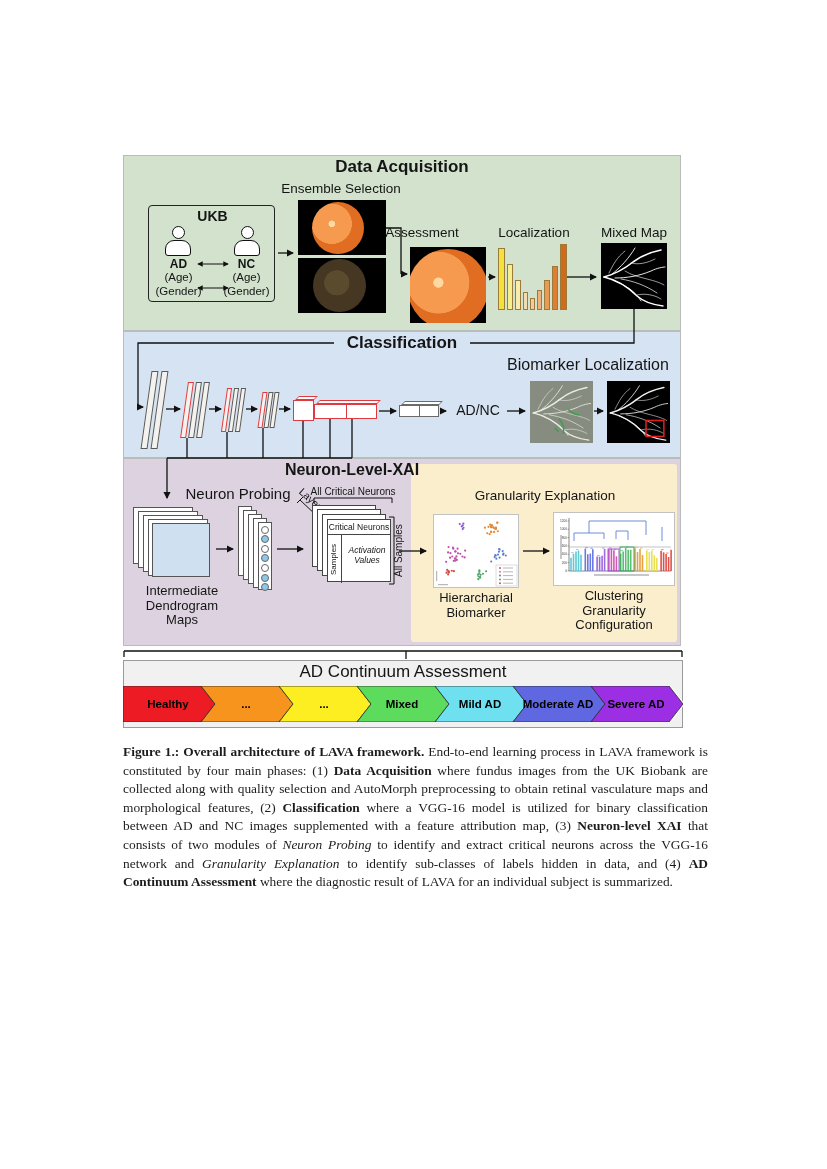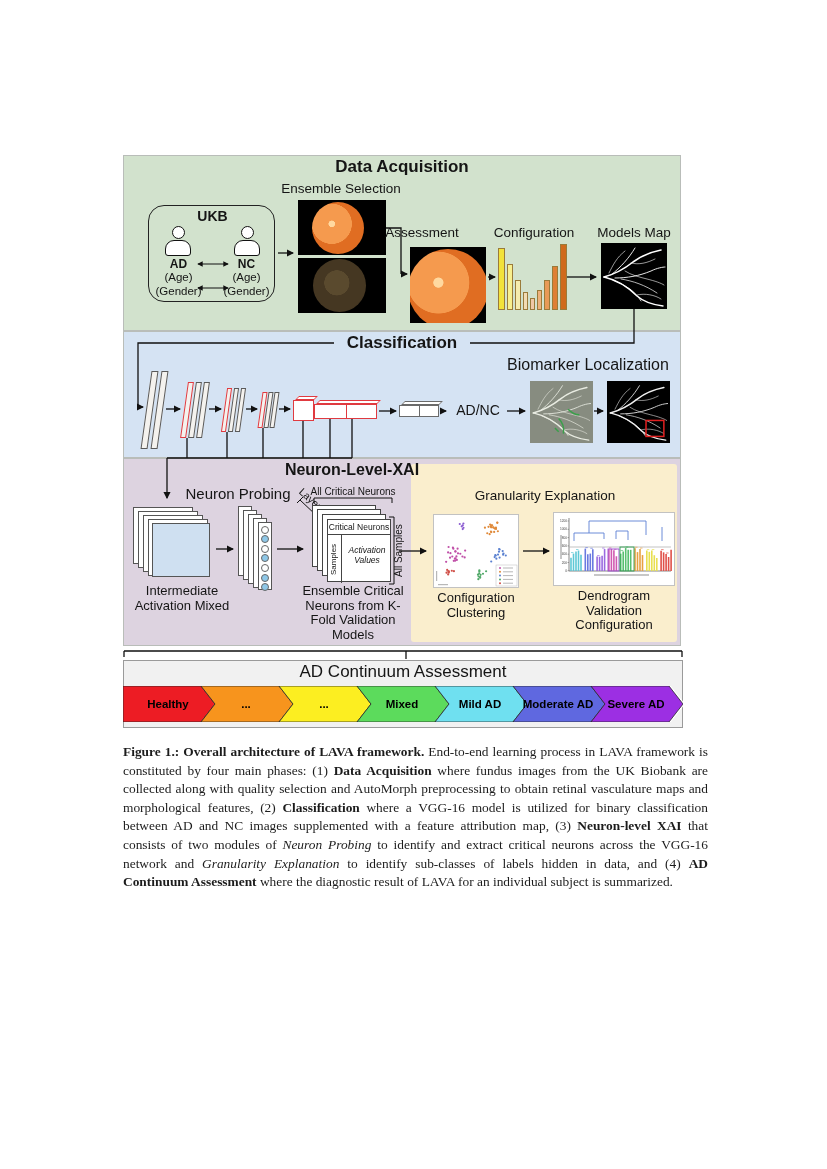--- a/index.html
+++ b/index.html
@@ -4,21 +4,21 @@
 <style>
   html,body{margin:0;padding:0;background:#fff;}
   #page{position:relative;width:827px;height:1169px;background:#ffffff;overflow:hidden;
         font-family:"Liberation Sans",sans-serif;color:#111;}
   .abs{position:absolute;}
   .sec{position:absolute;border:1px solid #b9bdb9;box-sizing:border-box;}
   .t{position:absolute;text-align:center;color:#151515;line-height:1.12;}
   .b{font-weight:bold;}
   svg.overlay{position:absolute;left:0;top:0;pointer-events:none;}
   
-  .ukb-box{position:absolute;border:1.6px solid #222;border-radius:16px;box-sizing:border-box;}
+  .ukb-box{position:absolute;border:1.6px solid #222;border-radius:4px;box-sizing:border-box;}
   .person{position:absolute;width:28px;height:32px;}
   .person .head{width:13px;height:13px;border-radius:50%;border:1.6px solid #111;background:#fff;margin:0 auto;box-sizing:border-box;}
   .person .body{width:26px;height:16px;border:1.6px solid #111;background:#fff;border-radius:9px 9px 3px 3px;margin:1px auto 0;box-sizing:border-box;}
   
   .imgbox{position:absolute;background:#000;overflow:hidden;}
   .fundus{position:absolute;border-radius:50%;}
   .fundus.bright{background:radial-gradient(circle at 38% 42%, #ffd9a0 0 7%, #f59a4e 8% 45%, #e06d22 46% 80%, #a34410 100%);}
   .fundus.dark{background:radial-gradient(circle at 45% 45%, #5a4a2e 0 30%, #453722 31% 70%, #2a2217 100%);}
   
   .segbar{position:absolute;border:1px solid #9a7b3a;box-sizing:border-box;}
@@ -137,35 +137,35 @@
   </div>
   <div class="imgbox" style="left:298px;top:258px;width:88px;height:55px;">
     <div class="fundus dark" style="left:15px;top:1px;width:53px;height:53px;"></div>
   </div>
 
   <div class="t" style="left:366px;top:225px;width:112px;font-size:13.5px;">Assessment</div>
   <div class="imgbox" style="left:410px;top:247px;width:76px;height:76px;">
     <div class="fundus bright" style="left:-2px;top:2px;width:80px;height:80px;"></div>
   </div>
 
-  <div class="t" style="left:473px;top:225px;width:122px;font-size:13.5px;">Configuration</div>
+  <div class="t" style="left:473px;top:225px;width:122px;font-size:13.5px;">Localization</div>
 
   <div>
     <div class="segbar" style="left:498px;top:248px;width:7px;height:62px;background:#f2e23a;"></div>
     <div class="segbar" style="left:507px;top:264px;width:6px;height:46px;background:#f7ef8e;"></div>
     <div class="segbar" style="left:515px;top:280px;width:6px;height:30px;background:#f5ecae;"></div>
     <div class="segbar" style="left:523px;top:292px;width:5px;height:18px;background:#f2dcb4;"></div>
     <div class="segbar" style="left:530px;top:298px;width:5px;height:12px;background:#f0c9a6;"></div>
     <div class="segbar" style="left:537px;top:290px;width:5px;height:20px;background:#eeb27c;"></div>
     <div class="segbar" style="left:544px;top:280px;width:6px;height:30px;background:#e89a56;"></div>
     <div class="segbar" style="left:552px;top:266px;width:6px;height:44px;background:#df7f35;"></div>
     <div class="segbar" style="left:560px;top:244px;width:7px;height:66px;background:#d06a1c;"></div>
   </div>
 
-  <div class="t" style="left:574px;top:225px;width:120px;font-size:13.5px;">Models Map</div>
+  <div class="t" style="left:574px;top:225px;width:120px;font-size:13.5px;">Mixed Map</div>
   <div class="imgbox" style="left:601px;top:243px;width:66px;height:66px;">
     <svg width="66" height="66" viewBox="0 0 66 66">
         <use href="#vt" stroke="#ffffff"></use>
       </svg>
   </div>
 
   <div class="t b" style="left:123px;top:333px;width:558px;font-size:17px;">Classification</div>
 
   <div>
     <div class="slab" style="left:146px;top:371px;height:78px;"></div>
@@ -213,21 +213,21 @@
   <div class="t" style="left:301px;top:486px;width:104px;font-size:10px;">All Critical Neurons</div>
   <div class="t" style="left:455px;top:488px;width:180px;font-size:13.5px;">Granularity Explanation</div>
 
   <div>
     <div class="sheet" style="left:133px;top:507px;width:60px;height:57px;"></div>
     <div class="sheet" style="left:138px;top:511px;width:60px;height:57px;"></div>
     <div class="sheet" style="left:143px;top:515px;width:60px;height:57px;"></div>
     <div class="sheet" style="left:148px;top:519px;width:60px;height:57px;"></div>
     <div class="sheet blue" style="left:152px;top:523px;width:58px;height:54px;"></div>
   </div>
-  <div class="t" style="left:134px;top:584px;width:96px;font-size:13px;">Intermediate Activation Mixed</div>
+  <div class="t" style="left:134px;top:584px;width:96px;font-size:13px;">Intermediate Dendrogram Maps</div>
 
   <div>
     <div class="strip" style="left:238px;top:506px;width:14px;height:70px;"></div>
     <div class="strip" style="left:243px;top:510px;width:14px;height:70px;"></div>
     <div class="strip" style="left:248px;top:514px;width:14px;height:70px;"></div>
     <div class="strip" style="left:253px;top:518px;width:14px;height:70px;"></div>
     <div class="strip" style="left:258px;top:522px;width:14px;height:68px;padding-top:1px;">
       <div class="neuron" style="background:#fff;"></div>
       <div class="neuron" style="background:#8fc8e8;"></div>
       <div class="neuron" style="background:#fff;"></div>
@@ -245,21 +245,20 @@
     <div class="card" style="left:322px;top:514px;width:64px;height:62px;"></div>
     <div class="card" style="left:327px;top:519px;width:64px;height:63px;">
       <div class="t" style="left:0;top:0;width:100%;height:15px;font-size:8.5px;line-height:15px;border-bottom:1px solid #444;box-sizing:border-box;">Critical Neurons</div>
       <div style="position:absolute;left:0;top:15px;width:14px;height:48px;border-right:1px solid #444;box-sizing:border-box;">
         <div class="t" style="left:-17px;top:20px;width:46px;font-size:8px;transform:rotate(-90deg);">Samples</div>
       </div>
       <div class="t" style="left:16px;top:26px;width:46px;font-size:8.5px;font-style:italic;">Activation Values</div>
     </div>
   </div>
   <div class="t" style="left:368px;top:545px;width:62px;font-size:10px;transform:rotate(-90deg);">All Samples</div>
-  <div class="t" style="left:296px;top:584px;width:114px;font-size:13px;">Ensemble Critical Neurons from K-Fold Validation Models</div>
 
   <div class="chart" style="left:433px;top:514px;width:86px;height:74px;">
     <svg id="scatter-svg" width="86" height="74" viewBox="0 0 86 74">
         <circle cx="22.40952669084072" cy="41.4646858215332" r="1.1" fill="#c050a8"></circle>
         <circle cx="22.839592933654785" cy="44.921094512939455" r="1.1" fill="#c050a8"></circle>
         <circle cx="18.313546538352966" cy="41.488226318359374" r="1.1" fill="#c050a8"></circle>
         <circle cx="20.879966735839844" cy="43.68815984725952" r="1.1" fill="#c050a8"></circle>
         <circle cx="21.557116821408272" cy="43.35768051147461" r="1.1" fill="#c050a8"></circle>
         <circle cx="26.323466300964355" cy="38.74536361694336" r="1.1" fill="#c050a8"></circle>
         <circle cx="23.980311393737793" cy="38.28910140991211" r="1.1" fill="#c050a8"></circle>
@@ -345,21 +344,21 @@
         <circle cx="66" cy="60.6" r="1" fill="#5a80d0"></circle>
         <rect x="69" y="60.1" width="10" height="1" fill="#999" opacity="0.7"></rect>
         <circle cx="66" cy="64.4" r="1" fill="#50a868"></circle>
         <rect x="69" y="63.9" width="10" height="1" fill="#999" opacity="0.7"></rect>
         <circle cx="66" cy="68.2" r="1" fill="#d05048"></circle>
         <rect x="69" y="67.7" width="10" height="1" fill="#999" opacity="0.7"></rect>
         <rect x="4" y="69" width="10" height="1.2" fill="#888" opacity="0.6"></rect>
         <rect x="2" y="56" width="1.2" height="10" fill="#888" opacity="0.6"></rect>
       </svg>
   </div>
-  <div class="t" style="left:426px;top:591px;width:100px;font-size:13px;">Configuration Clustering</div>
+  <div class="t" style="left:426px;top:591px;width:100px;font-size:13px;">Hierarcharial Biomarker</div>
 
   <div class="chart" style="left:553px;top:512px;width:122px;height:74px;">
     <svg id="dendro-svg" width="122" height="74" viewBox="0 0 122 74">
         <line x1="15" y1="5" x2="15" y2="58" stroke="#555" stroke-width="0.7"></line>
         <line x1="15" y1="58" x2="117" y2="58" stroke="#555" stroke-width="0.7"></line>
         <line x1="13.5" y1="8" x2="15" y2="8" stroke="#555" stroke-width="0.5"></line>
         <text x="13" y="9.1" text-anchor="end" font-size="3.2" font-family="&quot;Liberation Sans&quot;,sans-serif" fill="#444">1200</text>
         <line x1="13.5" y1="16.3" x2="15" y2="16.3" stroke="#555" stroke-width="0.5"></line>
         <text x="13" y="17.400000000000002" text-anchor="end" font-size="3.2" font-family="&quot;Liberation Sans&quot;,sans-serif" fill="#444">1000</text>
         <line x1="13.5" y1="24.6" x2="15" y2="24.6" stroke="#555" stroke-width="0.5"></line>
@@ -425,21 +424,21 @@
         <line x1="114.59999999999998" y1="58" x2="114.59999999999998" y2="44.003543853759766" stroke="#e05048" stroke-width="1.6"></line>
         <line x1="112.09999999999998" y1="40.00433349609375" x2="114.59999999999998" y2="40.00433349609375" stroke="#e05048" stroke-width="0.7"></line>
         <line x1="117.09999999999998" y1="58" x2="117.09999999999998" y2="36.649894416332245" stroke="#e05048" stroke-width="1.6"></line>
         <path d="M20,28 V20 H50 V26 M35,20 V8 H92 V22 M108,28 V14 M62,26 V18 H74 V27" fill="none" stroke="#5b7fd4" stroke-width="0.9"></path>
         <rect x="54" y="36" width="11" height="22" fill="none" stroke="#9a4ad0" stroke-width="0.9"></rect>
         <rect x="66" y="34" width="14" height="24" fill="none" stroke="#2f9e4f" stroke-width="0.9"></rect>
         <rect x="40" y="61" width="55" height="2" fill="#999" opacity="0.55"></rect>
         <rect x="6" y="22" width="2" height="24" fill="#999" opacity="0.55"></rect>
       </svg>
   </div>
-  <div class="t" style="left:563px;top:589px;width:102px;font-size:13px;">Dendrogram Validation Configuration</div>
+  <div class="t" style="left:563px;top:589px;width:102px;font-size:13px;">Clustering Granularity Configuration</div>
 
   <div class="t" style="left:123px;top:662px;width:560px;font-size:17px;">AD Continuum Assessment</div>
   <svg id="chevron-svg" class="abs" style="left:123px;top:686px;" width="560" height="36" viewBox="0 0 560 36">
       <polygon points="0,0 78,0 92,18 78,36 0,36" fill="none" stroke="#ffffff" stroke-width="3" stroke-linejoin="round"></polygon>
       <polygon points="78,0 156,0 170,18 156,36 78,36 92,18" fill="none" stroke="#ffffff" stroke-width="3" stroke-linejoin="round"></polygon>
       <polygon points="156,0 234,0 248,18 234,36 156,36 170,18" fill="none" stroke="#ffffff" stroke-width="3" stroke-linejoin="round"></polygon>
       <polygon points="234,0 312,0 326,18 312,36 234,36 248,18" fill="none" stroke="#ffffff" stroke-width="3" stroke-linejoin="round"></polygon>
       <polygon points="312,0 390,0 404,18 390,36 312,36 326,18" fill="none" stroke="#ffffff" stroke-width="3" stroke-linejoin="round"></polygon>
       <polygon points="390,0 468,0 482,18 468,36 390,36 404,18" fill="none" stroke="#ffffff" stroke-width="3" stroke-linejoin="round"></polygon>
       <polygon points="468,0 546,0 560,18 546,36 468,36 482,18" fill="none" stroke="#ffffff" stroke-width="3" stroke-linejoin="round"></polygon>

